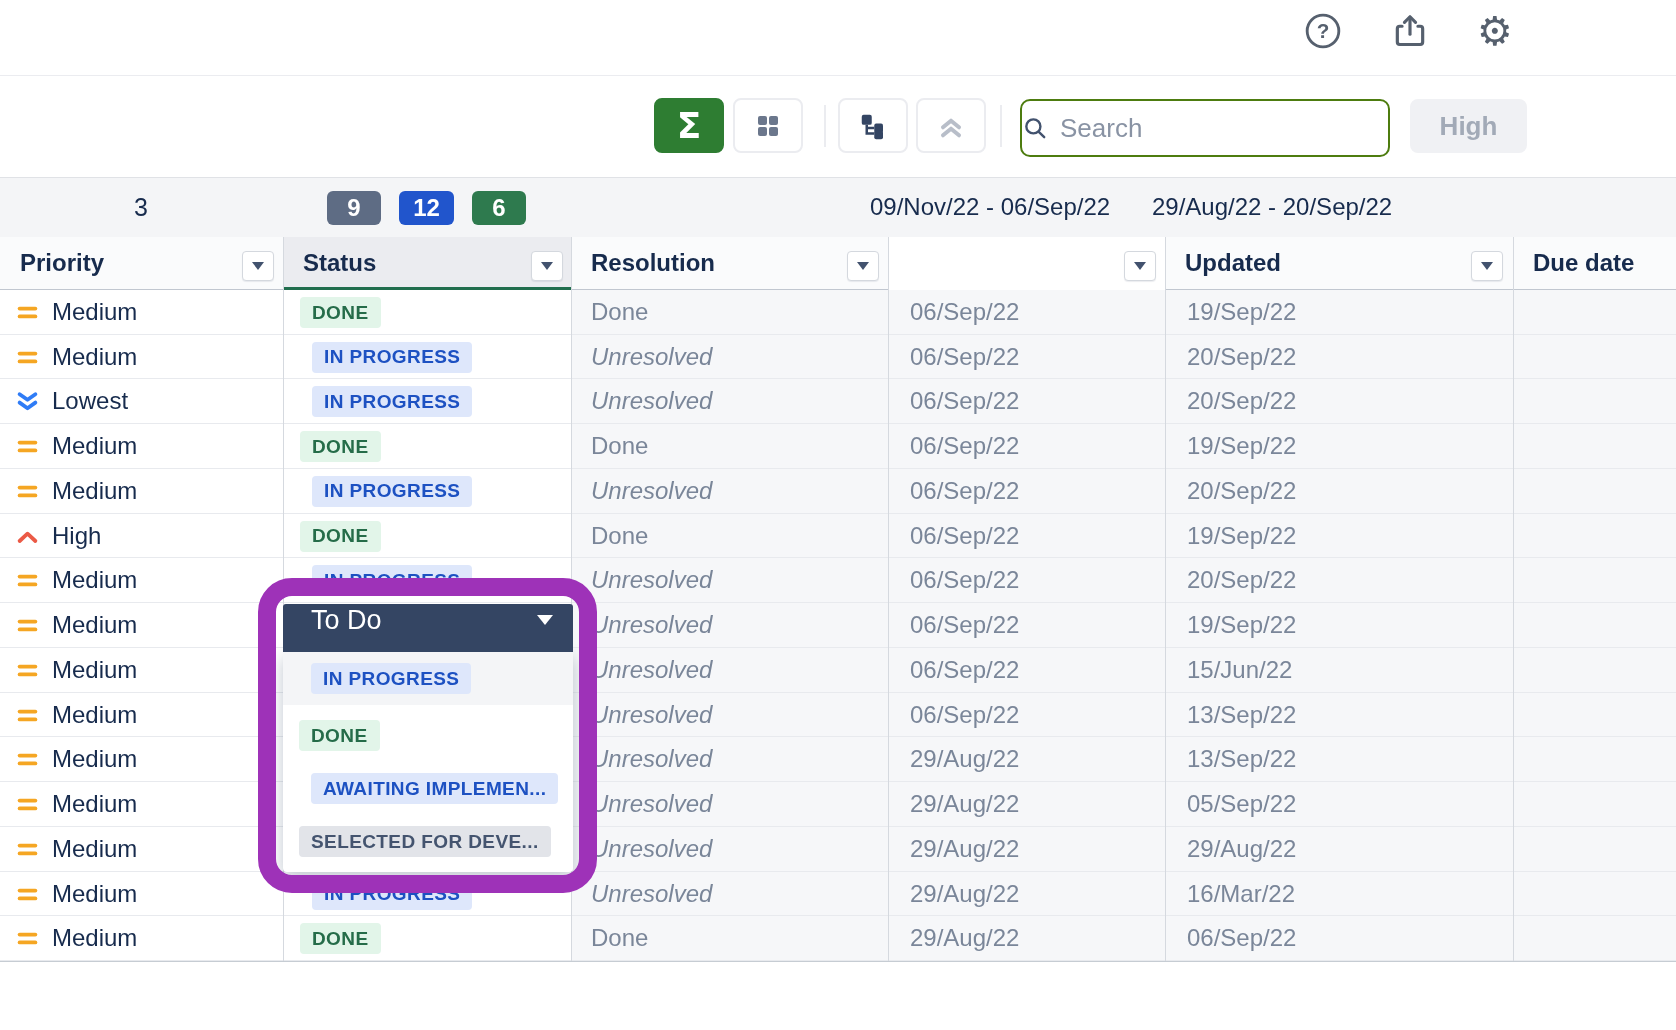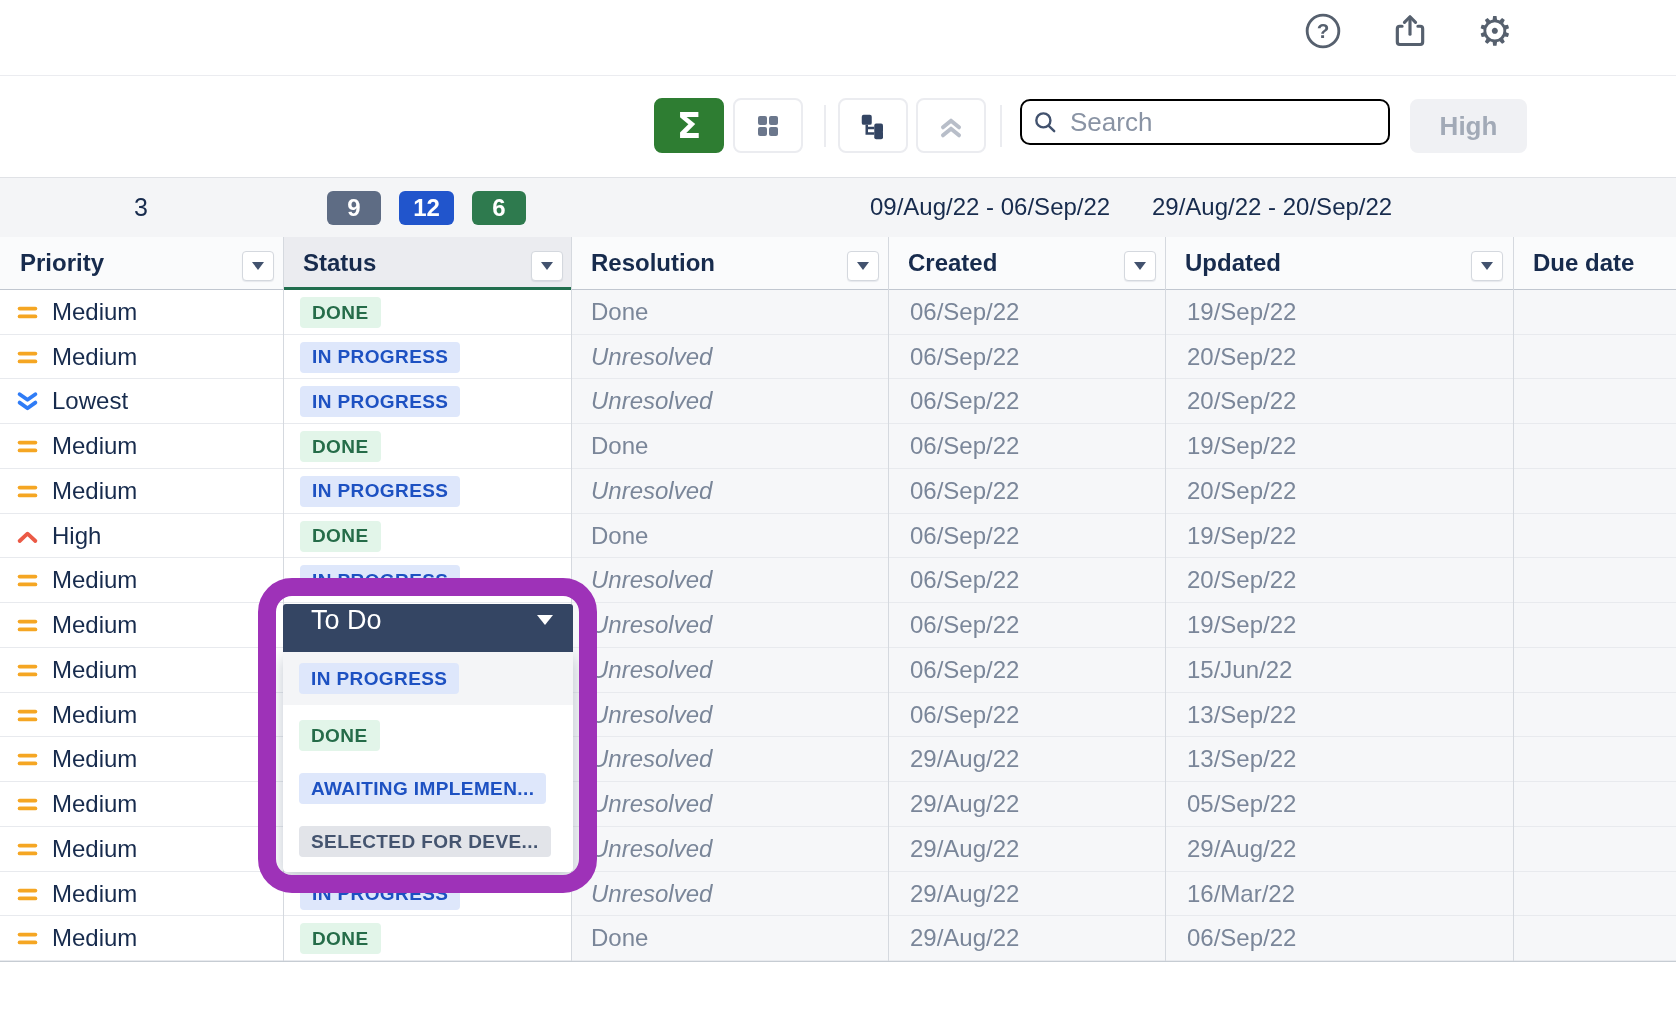--- a/index.html
+++ b/index.html
@@ -11,21 +11,21 @@
   .abs { position:absolute; }
 
   
   .top-icon { position:absolute; top:10px; width:42px; height:42px; display:flex; align-items:center; justify-content:center; cursor:pointer; }
   .hline { position:absolute; left:0; width:1676px; height:1px; background:#EBECF0; }
 
   
   .tbtn { position:absolute; top:98px; width:70px; height:55px; border-radius:8px; display:flex; align-items:center; justify-content:center; background:#fff; border:2px solid #EBECF0; cursor:pointer; }
   .tbtn.green { background:#2E7D32; border-color:#2E7D32; color:#fff; font-size:36px; font-weight:bold; font-family:"DejaVu Sans", sans-serif; }
   .vdiv { position:absolute; top:105px; width:2px; height:42px; background:#EBECF0; }
-  .searchbox { position:absolute; top:99px; left:1020px; width:370px; height:46px; border:2px solid #000000; border-radius:10px; background:#fff; display:flex; align-items:center; padding-left:10px; }
+  .searchbox { position:absolute; top:99px; left:1020px; width:370px; height:58px; border:2px solid #4d7c0f; border-radius:10px; background:#fff; display:flex; align-items:center; padding-left:0; }
   .searchbox input { border:none; outline:none; font-size:26px; color:#172B4D; width:290px; margin-left:12px; font-family:"Liberation Sans", sans-serif; background:transparent; }
   .searchbox input::placeholder { color:#8993A4; }
   .savebtn { position:absolute; top:99px; left:1410px; width:117px; height:54px; background:#F0F1F4; border:none; border-radius:8px; color:#A2AAB7; font-size:26px; font-weight:bold; font-family:"Liberation Sans", sans-serif; cursor:pointer; }
 
   
   .summary { position:absolute; left:0; top:177px; width:1676px; height:60px; background:#F4F5F7; border-top:1px solid #E0E2E6; }
   .sum-num { position:absolute; top:15px; font-size:25px; color:#172B4D; }
   .badge { position:absolute; top:13px; height:34px; border-radius:6px; color:#fff; font-size:24px; font-weight:bold; display:flex; align-items:center; justify-content:center; }
   .range { position:absolute; top:15px; font-size:24px; color:#172B4D; white-space:nowrap; }
 
@@ -37,21 +37,21 @@
   .tri-down { width:0; height:0; border-left:6px solid transparent; border-right:6px solid transparent; border-top:8px solid #42526E; }
 
   
   .colbg { position:absolute; top:290px; height:671px; background:#F6F7F9; }
   .vline { position:absolute; background:#D5D9DF; width:1px; }
   .row { position:absolute; left:0; width:1676px; border-bottom:1px solid #E8EAEE; }
   .cell-text { position:absolute; font-size:24px; color:#172B4D; white-space:nowrap; }
   .muted { color:#7A8699; }
   .italic { font-style:italic; }
   .chip { display:inline-flex; align-items:center; height:31px; padding:0 12px; border-radius:4px; font-size:19px; font-weight:bold; letter-spacing:.4px; white-space:nowrap; }
-  .chip.blue  { background:#DEE7FB; color:#1D51C2; }
+  .chip.blue  { background:#DEE7FB; color:#1D51C2;margin-left:12px; }
   .chip.green { background:#E2F5E9; color:#256C49; }
   .chip.gray  { background:#E2E4E9; color:#44546F; }
   .bottomline { position:absolute; left:0; top:961px; width:1676px; height:1px; background:#C6CCD3; }
 
   
   .dd-head { position:absolute; left:283px; top:604px; width:290px; height:48px; background:#344563; border-radius:3px 3px 0 0; display:flex; align-items:center; padding:0 20px 16px 28px; cursor:pointer; z-index:30; }
   .dd-head-label { color:#fff; font-size:27px; flex:1; }
   .dd-caret { width:0; height:0; border-left:8px solid transparent; border-right:8px solid transparent; border-top:10px solid #fff; }
   .dd-panel { position:absolute; left:283px; top:652px; width:290px; height:220px; background:#fff; z-index:29; border-radius:0 0 4px 4px; box-shadow:0 6px 16px rgba(9,30,66,.25); }
   .dd-item { position:absolute; left:0; width:290px; height:53px; display:flex; align-items:center; padding-left:16px; cursor:pointer; }
@@ -118,35 +118,32 @@
     </svg>
     <input type="text" placeholder="Search" style="">
   </div>
   <button class="savebtn">High</button>
 
   <div class="summary">
     <div class="sum-num" style="left:134px">3</div>
     <div class="badge" style="left: 327px; width: 54px; background: rgb(94, 108, 132);">9</div>
     <div class="badge" style="left: 399px; width: 55px; background: rgb(33, 85, 204);">12</div>
     <div class="badge" style="left: 472px; width: 54px; background: rgb(46, 122, 78);">6</div>
-    <div class="range" style="left:870px">09/Aug/22 - 06/Sep/22</div>
+    <div class="range" style="left:870px">09/Nov/22 - 06/Sep/22</div>
     <div class="range" style="left:1152px">29/Aug/22 - 20/Sep/22</div>
   </div>
 
   <div class="thead-cell sel" style="left:283px; width:288px;">
     <span class="th-label">Status</span>
   </div>
   <div class="thead-cell" style="left:0; width:283px;">
     <span class="th-label">Priority</span>
   </div>
   <div class="thead-cell" style="left:571px; width:317px;">
     <span class="th-label">Resolution</span>
-  </div>
-  <div class="thead-cell" style="left:888px; width:277px;">
-    <span class="th-label">Created</span>
   </div>
   <div class="thead-cell" style="left:1165px; width:348px;">
     <span class="th-label">Updated</span>
   </div>
   <div class="thead-cell" style="left:1513px; width:163px;text-decoration:underline;">
     <span class="th-label">Due date</span>
   </div>
   <div class="filterbtn" style="left:242px">
       <div class="tri-down"></div>
     </div>

